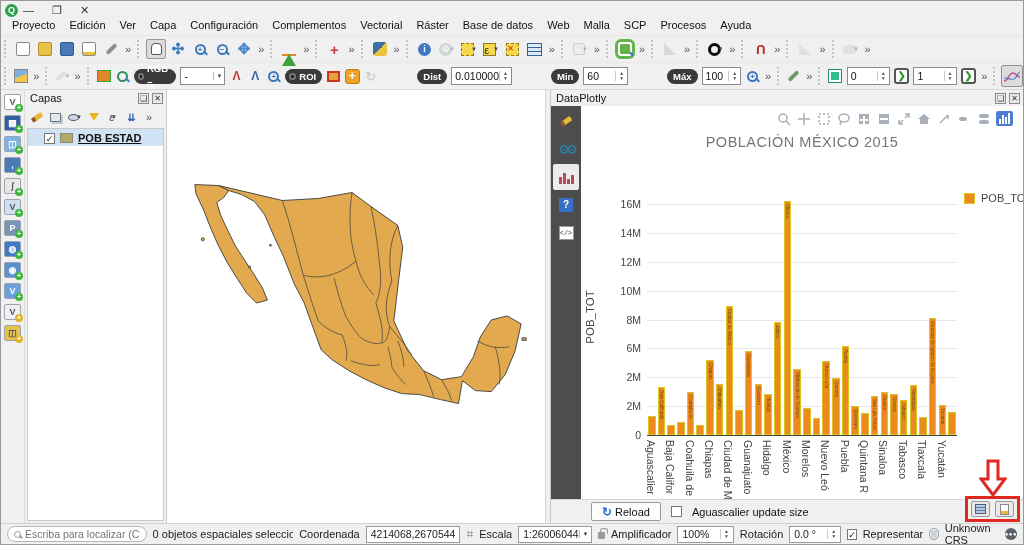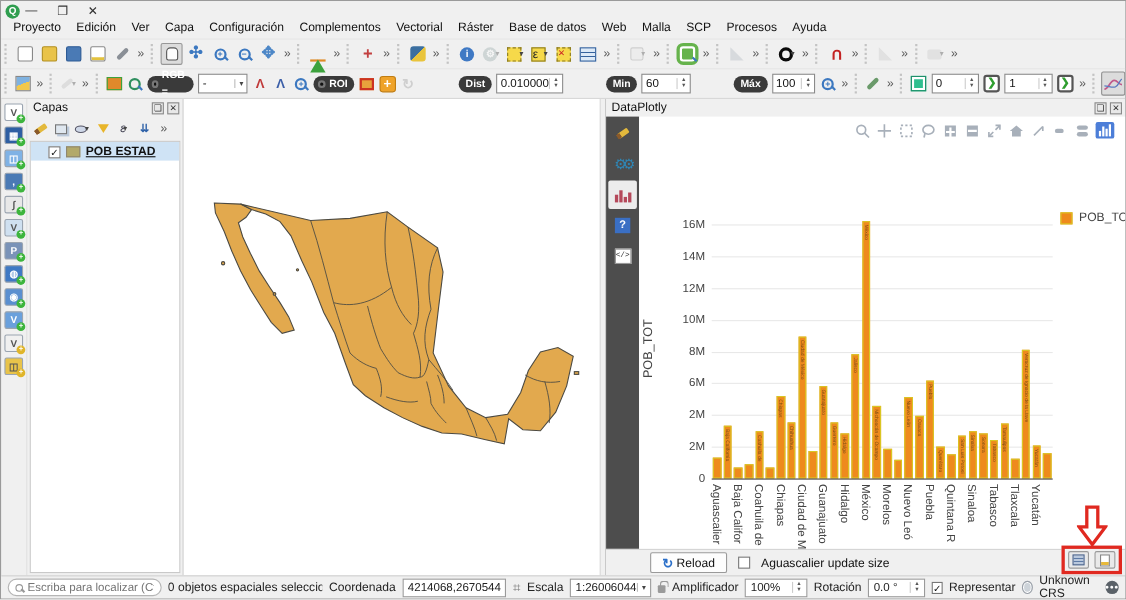--- a/index.html
+++ b/index.html
@@ -621,20 +621,21 @@
                 </svg>
               </span>
             <span class="plotly-logo">
                 <i style="height:5px"></i>
                 <i style="height:9px"></i>
                 <i style="height:7px"></i>
                 <i style="height:11px"></i>
               </span>
           </div>
 
+          <div class="chart-title">POBLACIÓN MÉXICO 2015</div>
 
           <div class="legend">
             <span class="lsw" id="legend-swatch" style="background: rgb(238, 138, 29); border: 1px solid rgb(217, 198, 35);"></span>
             <span class="ltx">POB_TOT</span>
           </div>
 
           <div class="ylab">POB_TOT</div>
           <div id="plot-dyn">
               <div class="ytick" style="left: 20px; top: 323px;">0</div>
               <div class="gridline" style="left: 66px; width: 310px; top: 300.125px;"></div>

